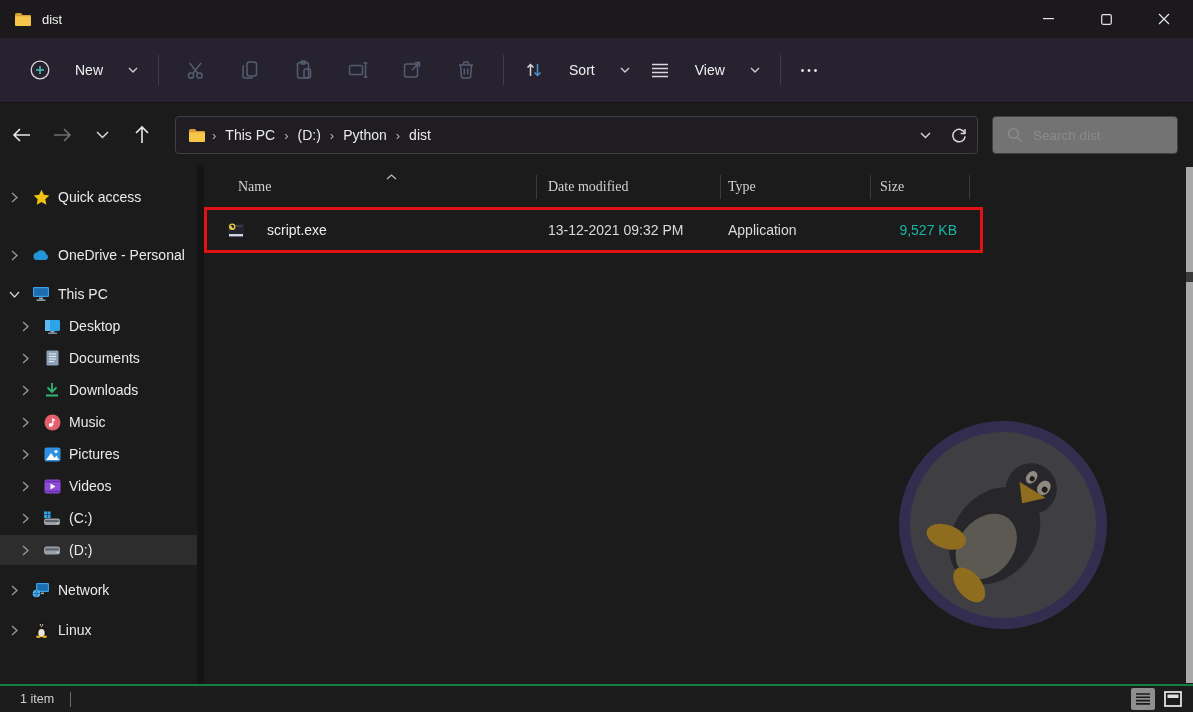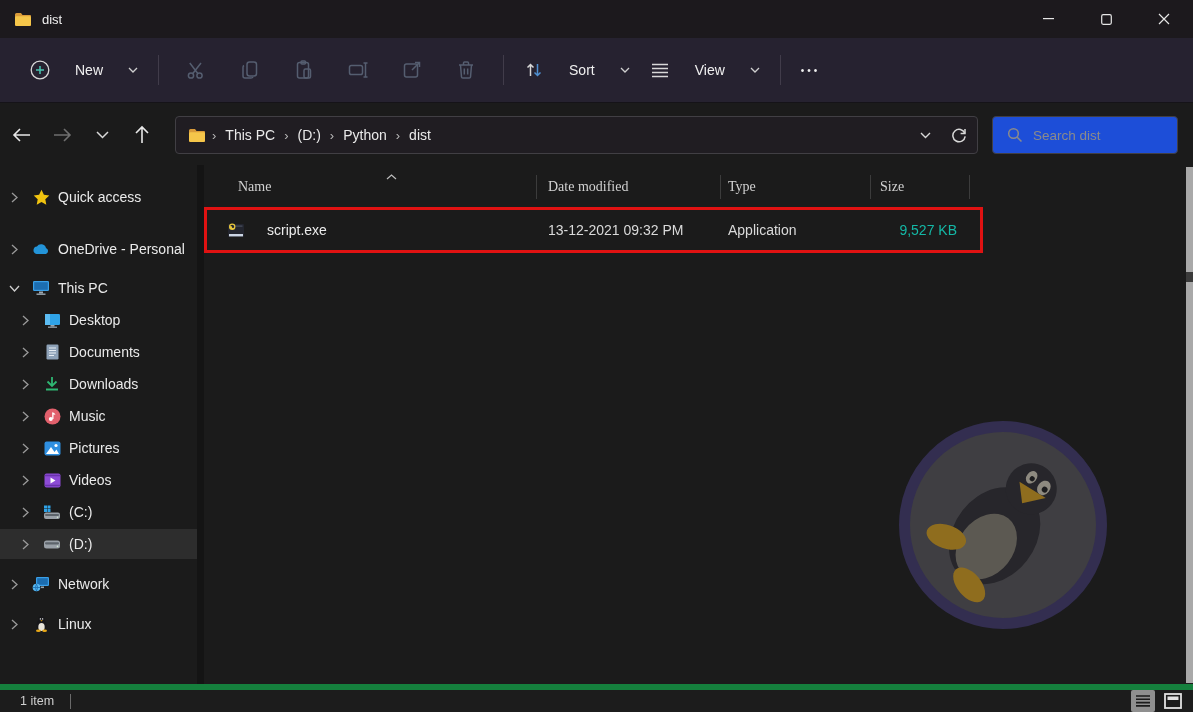--- a/index.html
+++ b/index.html
@@ -23,38 +23,38 @@
   .dots { font-size:10px; letter-spacing:3px; color:#f0f0f0; }
 
   
   .navbar { position:absolute; left:0; top:104px; width:100%; height:61px; background:#1b1b1b; display:flex; align-items:center; }
   .nav-btn { width:36px; height:36px; display:flex; align-items:center; justify-content:center; background:transparent; border:none; cursor:pointer; margin-left:4px; }
   .addressbar { position:absolute; left:175px; top:12px; width:803px; height:38px; border:1px solid #413f44; border-radius:4px; background:#201d22; display:flex; align-items:center; font-size:14px; }
   .addressbar .crumb { padding:4px 7px; color:#eaeaea; cursor:pointer; border-radius:3px; }
   .addressbar .crumb-sep { color:#b8b8b8; font-size:13px; padding:0 2px; }
   .addr-right { position:absolute; right:6px; display:flex; align-items:center; gap:10px; }
   .addr-folder { margin-left:12px; margin-right:4px; display:flex; }
-  .searchbox { position:absolute; left:992px; top:12px; width:186px; height:38px; border:1px solid #413f44; border-radius:4px; background:#1d4ed8; display:flex; align-items:center; }
+  .searchbox { position:absolute; left:992px; top:12px; width:186px; height:38px; border:1px solid #413f44; border-radius:4px; background:#737373; display:flex; align-items:center; }
   .searchbox input { background:transparent; border:none; outline:none; color:#e0e0e0; font-size:13.5px; width:130px; font-family:inherit; }
   .searchbox input::placeholder { color:#8b8b8b; }
   .search-ic { margin:0 10px 0 14px; display:flex; }
 
   
   .body { position:absolute; left:0; top:165px; width:100%; height:519px; display:flex; }
   .sidebar { width:197px; height:100%; overflow:hidden; }
   .side-divider { width:7px; height:100%; background:#141414; }
   .main { position:relative; flex:1; height:100%; }
 
   .tree-item { display:flex; align-items:center; height:30px; padding-left:8px; font-size:14px; color:#eaeaea; cursor:pointer; }
   .tree-item.child { padding-left:19px; }
   .tree-item.selected { background:#2d2d2d; }
   .tree-chev { width:12px; display:flex; justify-content:center; color:#9a9a9a; }
   .tree-ic { width:18px; margin-left:12px; display:flex; justify-content:center; }
   .tree-label { margin-left:8px; white-space:nowrap; }
-  .mt-17{margin-top:17px}.mt-11{margin-top:22px}.mt-9{margin-top:9px}.mt-2{margin-top:2px}.mt-10{margin-top:10px}
+  .mt-17{margin-top:17px}.mt-11{margin-top:28px}.mt-9{margin-top:9px}.mt-2{margin-top:2px}.mt-10{margin-top:10px}
 
   
   .list-header { position:absolute; left:2px; top:5px; width:777px; height:34px; display:flex; font-size:14px; color:#d2d2d2;font-family:Liberation Serif, serif; }
   .hcol { position:relative; display:flex; align-items:center; height:100%; }
   .hcol .hsep { position:absolute; right:0; top:5px; width:1px; height:24px; background:#3c3c3c; }
   .col-name{width:331px; padding-left:32px;} .col-date{width:184px; padding-left:11px;} .col-type{width:150px; padding-left:7px;} .col-size{width:99px; padding-left:9px;}
   .sort-caret { position:absolute; left:180px; top:-2px; color:#bdbdbd; }
 
   .file-row { position:absolute; left:2px; top:44px; width:777px; height:42px; display:flex; align-items:center; font-size:14px; color:#ececec; cursor:pointer; }
   .cell { display:flex; align-items:center; height:100%; }
@@ -62,21 +62,21 @@
   .annotation-box { position:absolute; left:0px; top:42px; width:779px; height:46px; border:3px solid #e01212; pointer-events:none; }
 
   
   .watermark { position:absolute; left:695px; top:256px; width:208px; height:208px; border-radius:50%; border:11px solid #332e50; background:#3f3e42; display:flex; align-items:center; justify-content:center; }
 
   
   .scrollbar { position:absolute; right:0; top:2px; width:7px; height:516px; background:#a9a9a9; }
   .scroll-notch { position:absolute; left:0; top:105px; width:7px; height:10px; background:#3a3a3a; }
 
   
-  .statusbar { position:absolute; left:0; top:684px; width:100%; height:28px; background:#1c1c1c; border-top:6px solid #15803d; display:flex; align-items:center; font-size:12.5px; color:#cfcfcf; }
+  .statusbar { position:absolute; left:0; top:684px; width:100%; height:28px; background:#1c1c1c; border-top:2px solid #15803d; display:flex; align-items:center; font-size:12.5px; color:#cfcfcf; }
   .status-count { margin-left:20px; }
   .status-sep { width:1px; height:15px; background:#6a6a6a; margin-left:16px; }
   .view-toggles { position:absolute; right:8px; display:flex; gap:6px; align-items:center; }
   .vt-btn { width:24px; height:22px; display:flex; align-items:center; justify-content:center; border:none; background:transparent; cursor:pointer; border-radius:2px; }
   .vt-btn.active { background:#8f8f8f; }
 </style>
 </head>
 <body>
 
 <div class="window">

